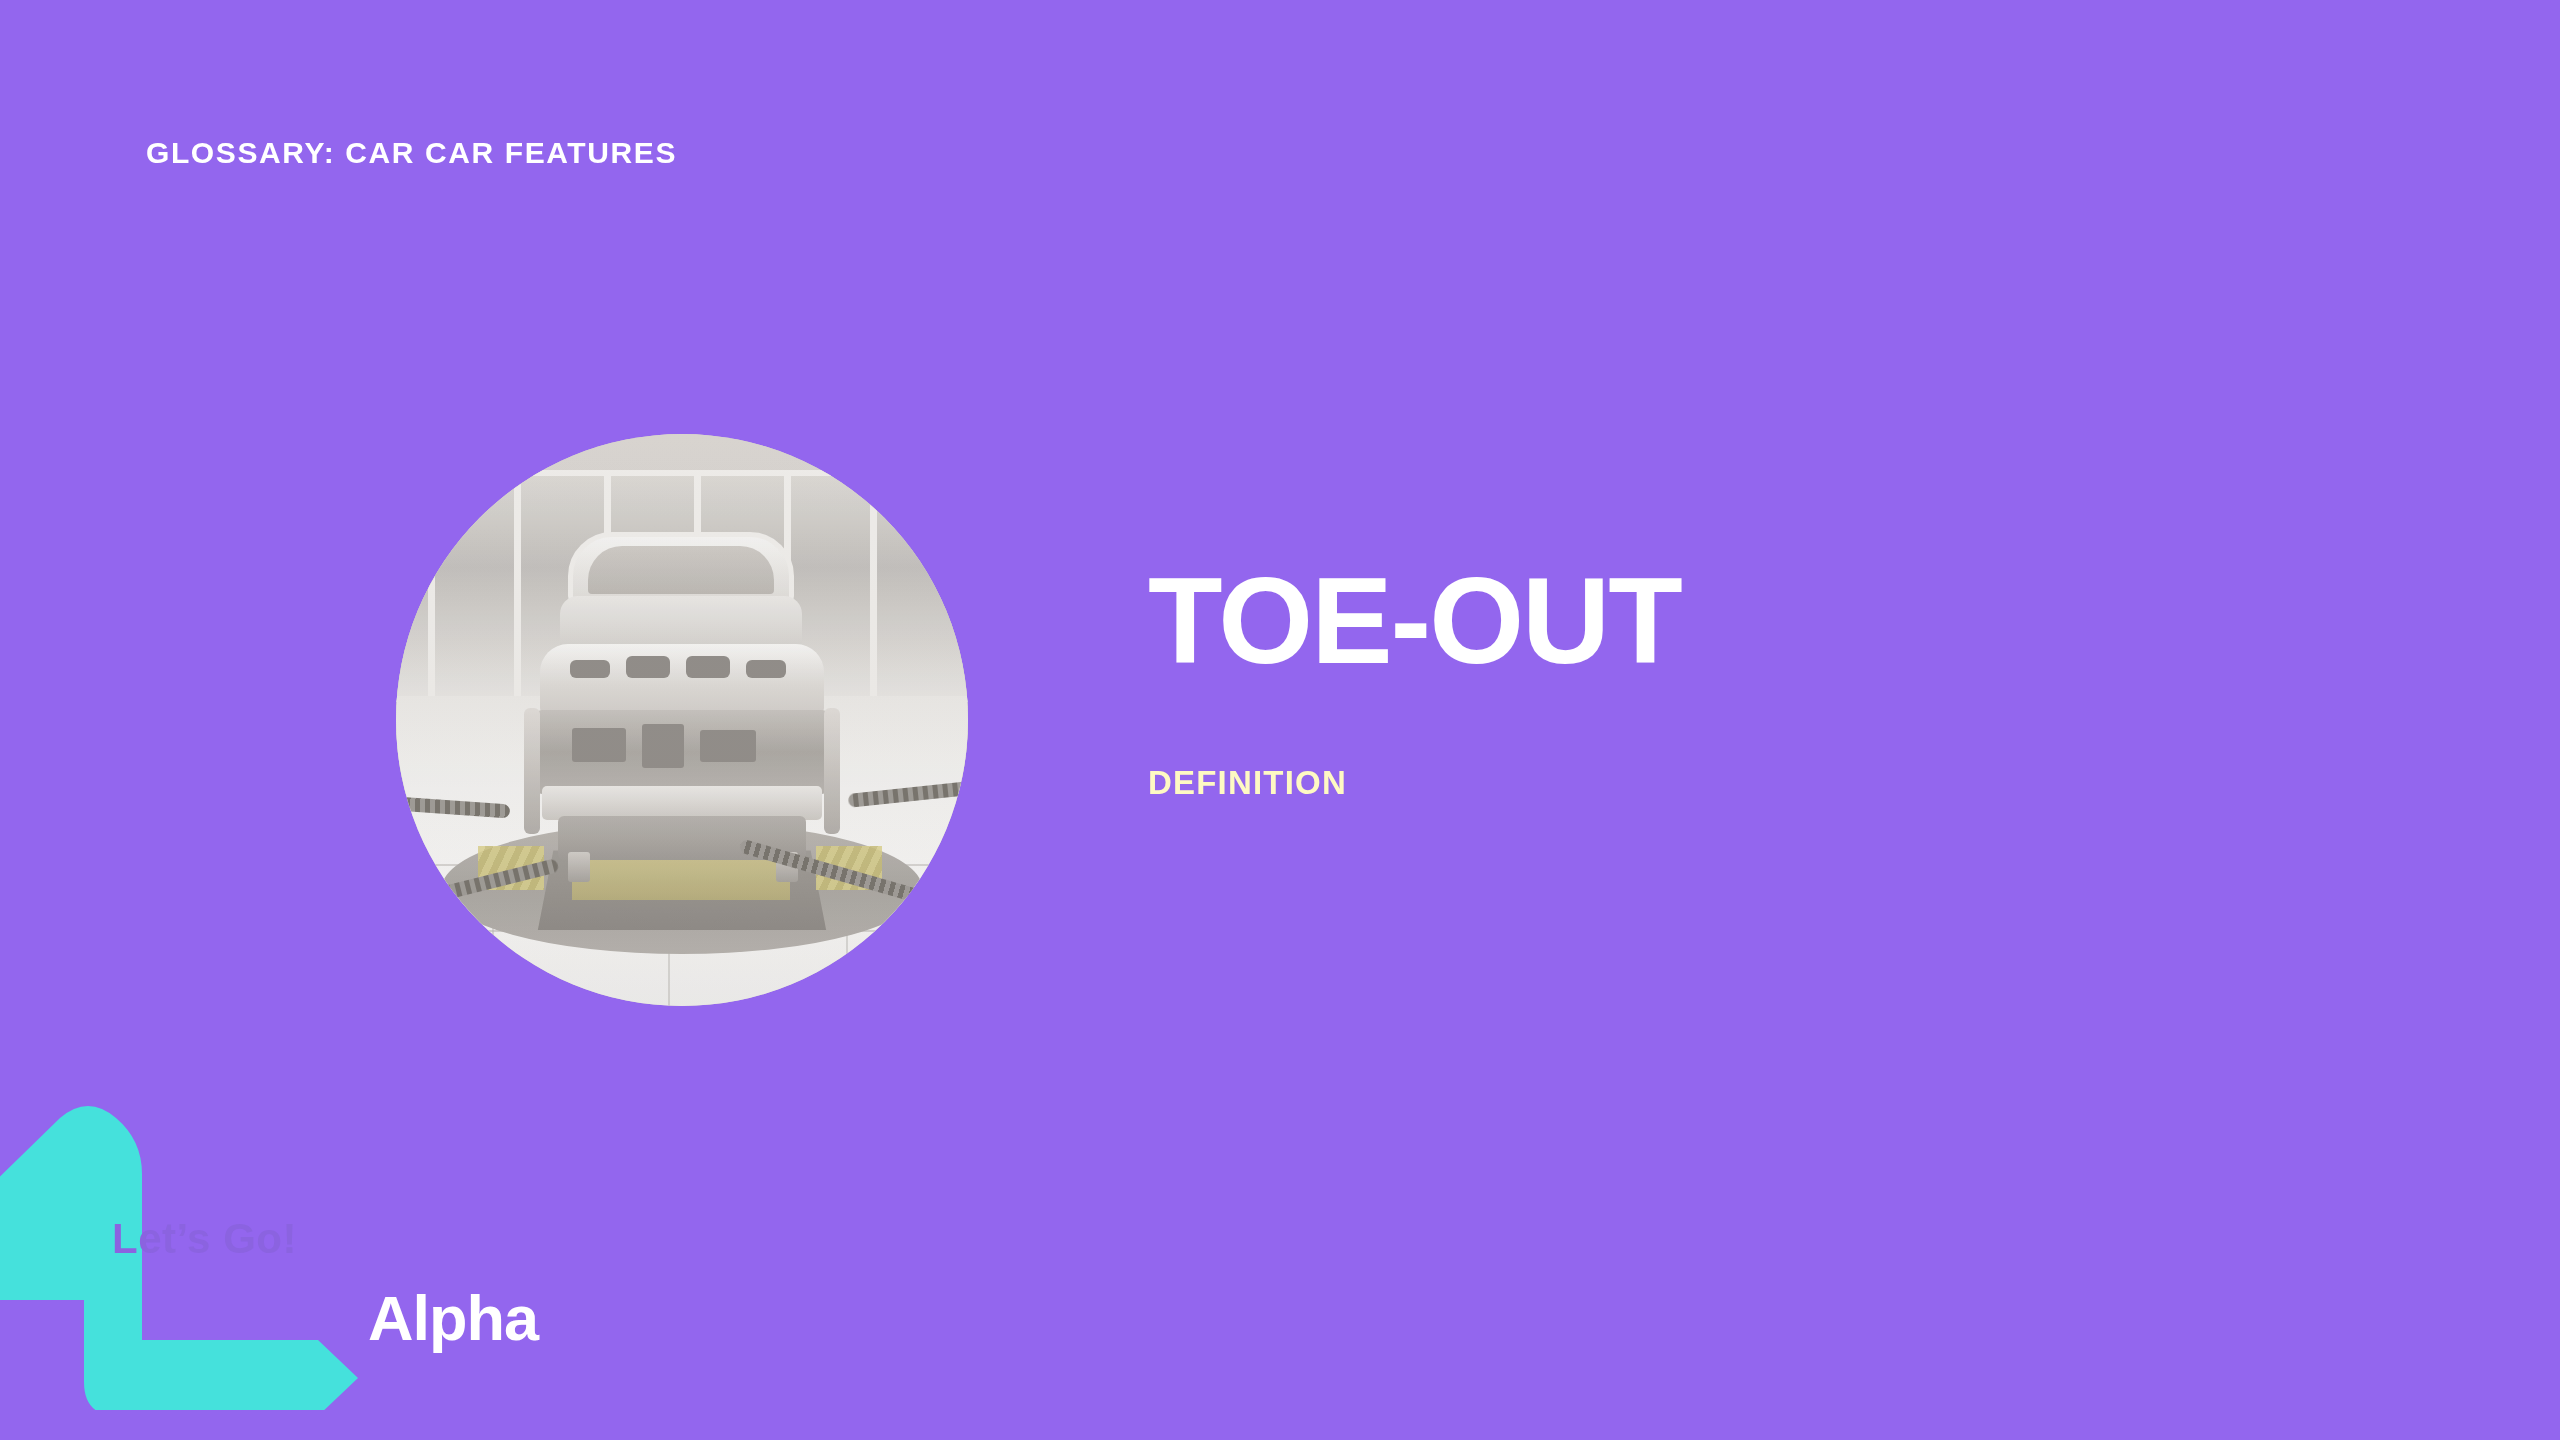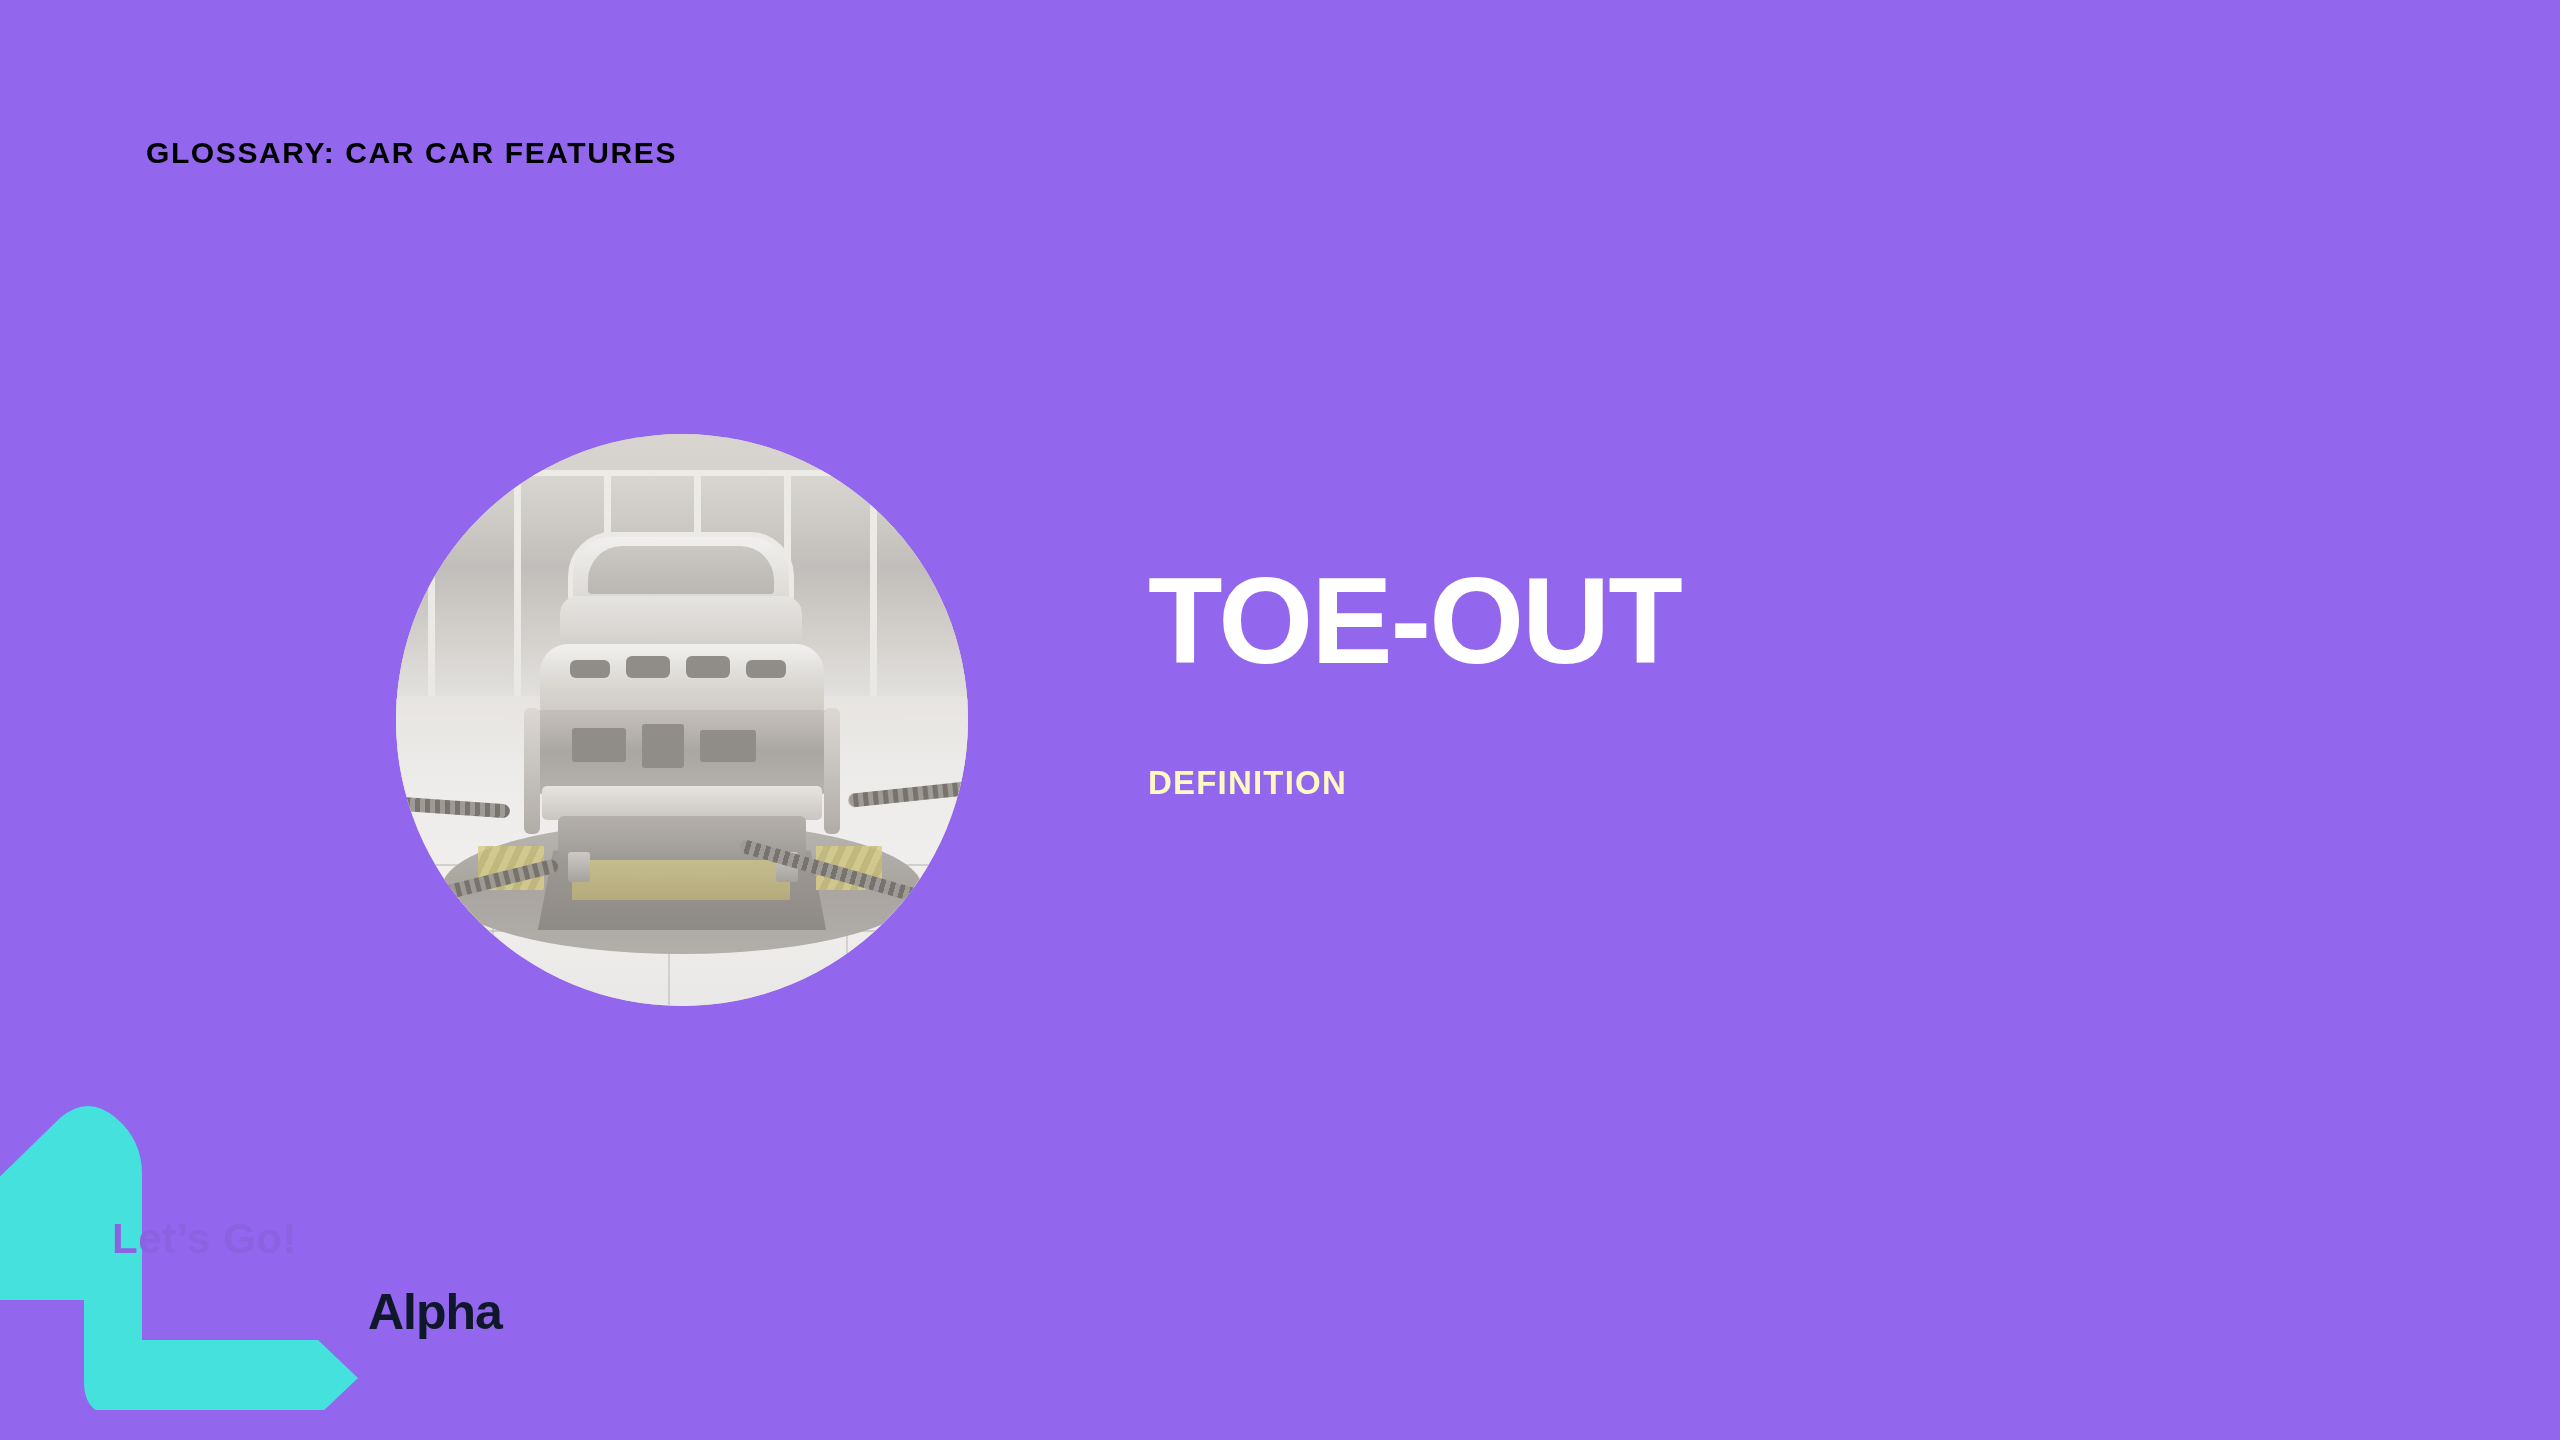--- a/index.html
+++ b/index.html
@@ -25,21 +25,21 @@
   }
 
   
   #eyebrow {
     position: absolute;
     left: 146px;
     top: 138px;
     font-size: 30px;
     font-weight: 700;
     letter-spacing: 1.6px;
-    color: #000000;
+    color: #ffffff;
     white-space: nowrap;
     line-height: 1;
   }
 
   
   #photo-circle {
     position: absolute;
     left: 396px;
     top: 434px;
     width: 572px;
@@ -236,23 +236,23 @@
     font-size: 42px;
     font-weight: 700;
     color: #8B63E0;
     letter-spacing: .5px;
     line-height: 1;
   }
   #alpha-text {
     position: absolute;
     left: 368px;
     top: 1287px;
-    font-size: 50px;
-    font-weight: 700;
-    color: #0f172a;
+    font-size: 63px;
+    font-weight: 700;
+    color: #ffffff;
     letter-spacing: -1px;
     line-height: 1;
   }
 </style>
 </head>
 <body>
 
 <div id="slide">
 
   <div id="eyebrow">GLOSSARY: CAR CAR FEATURES</div>

